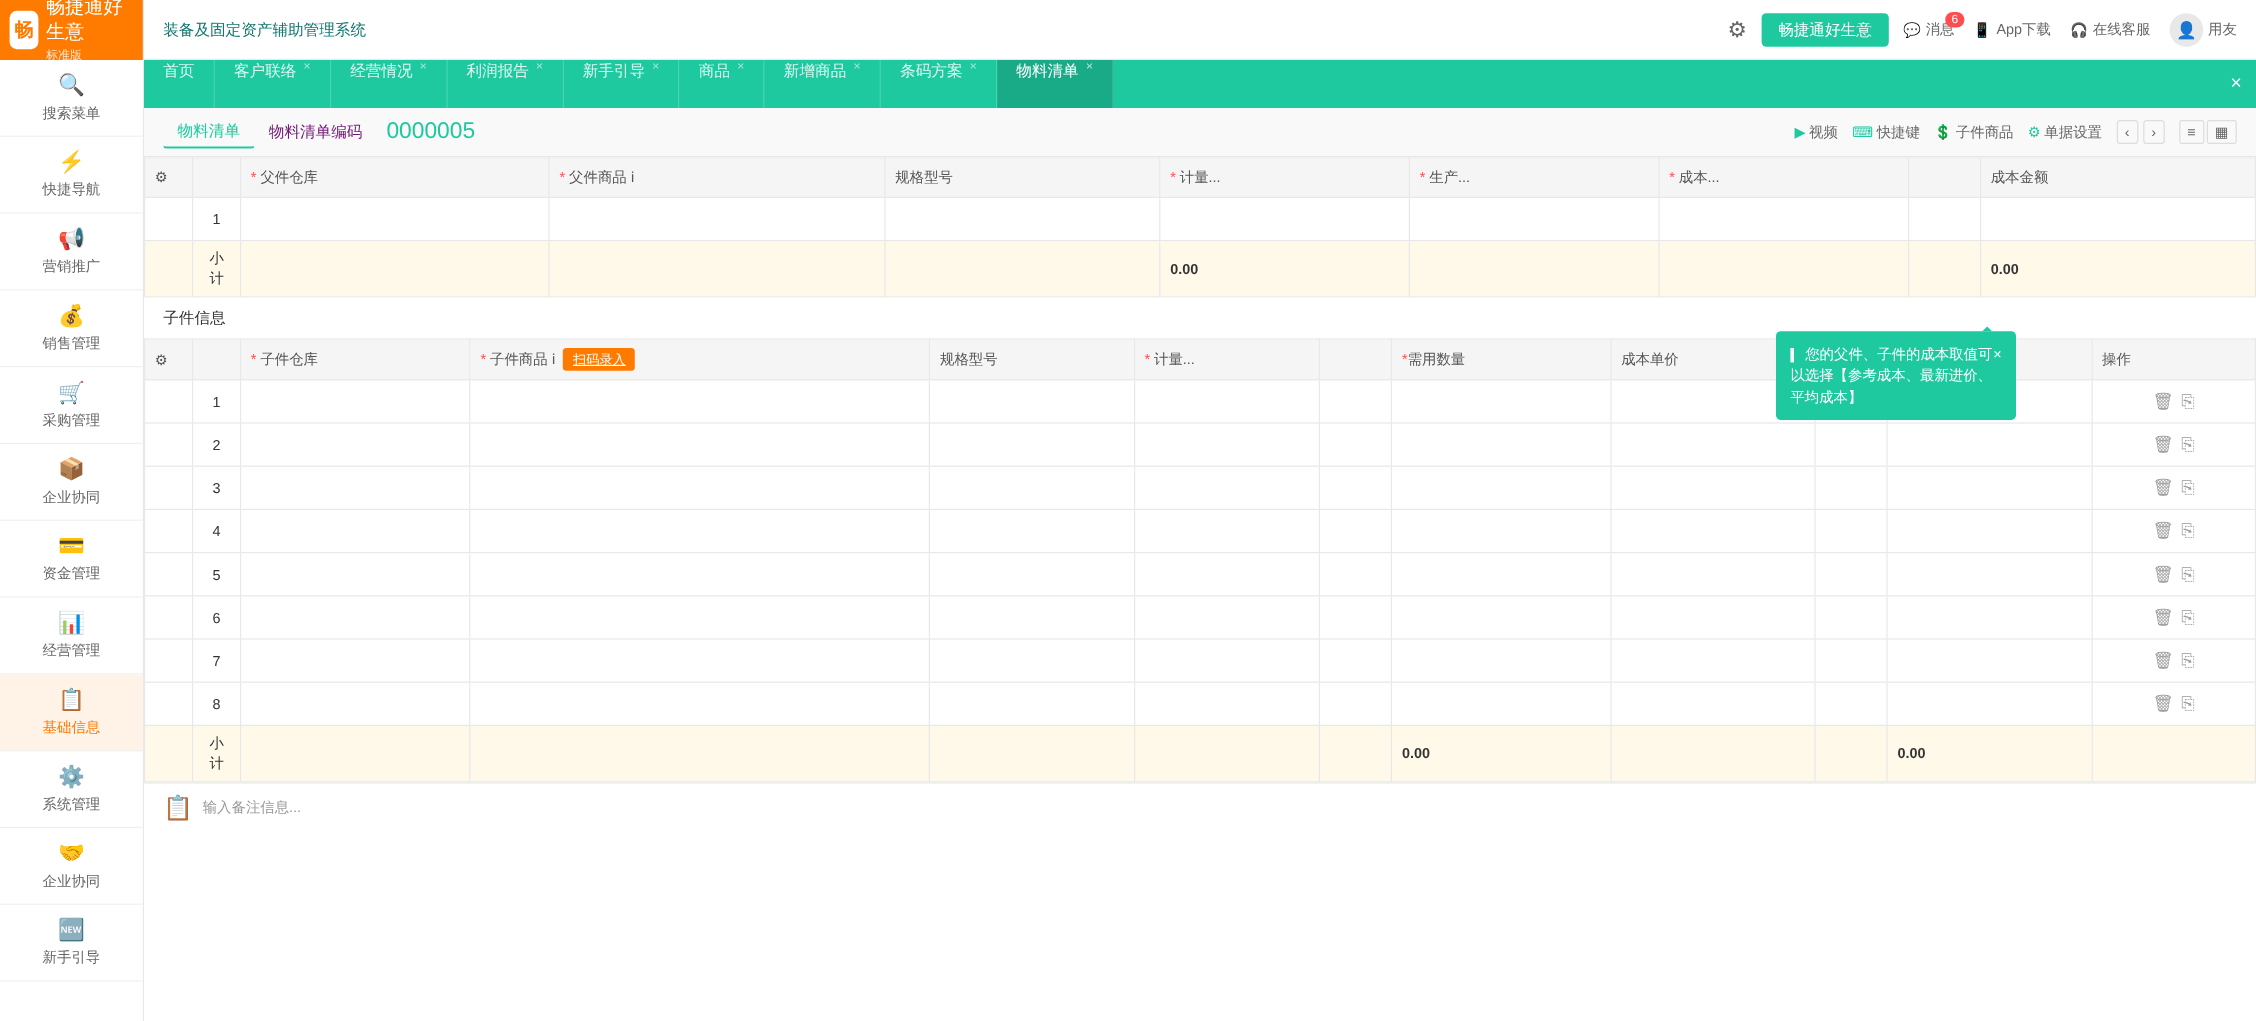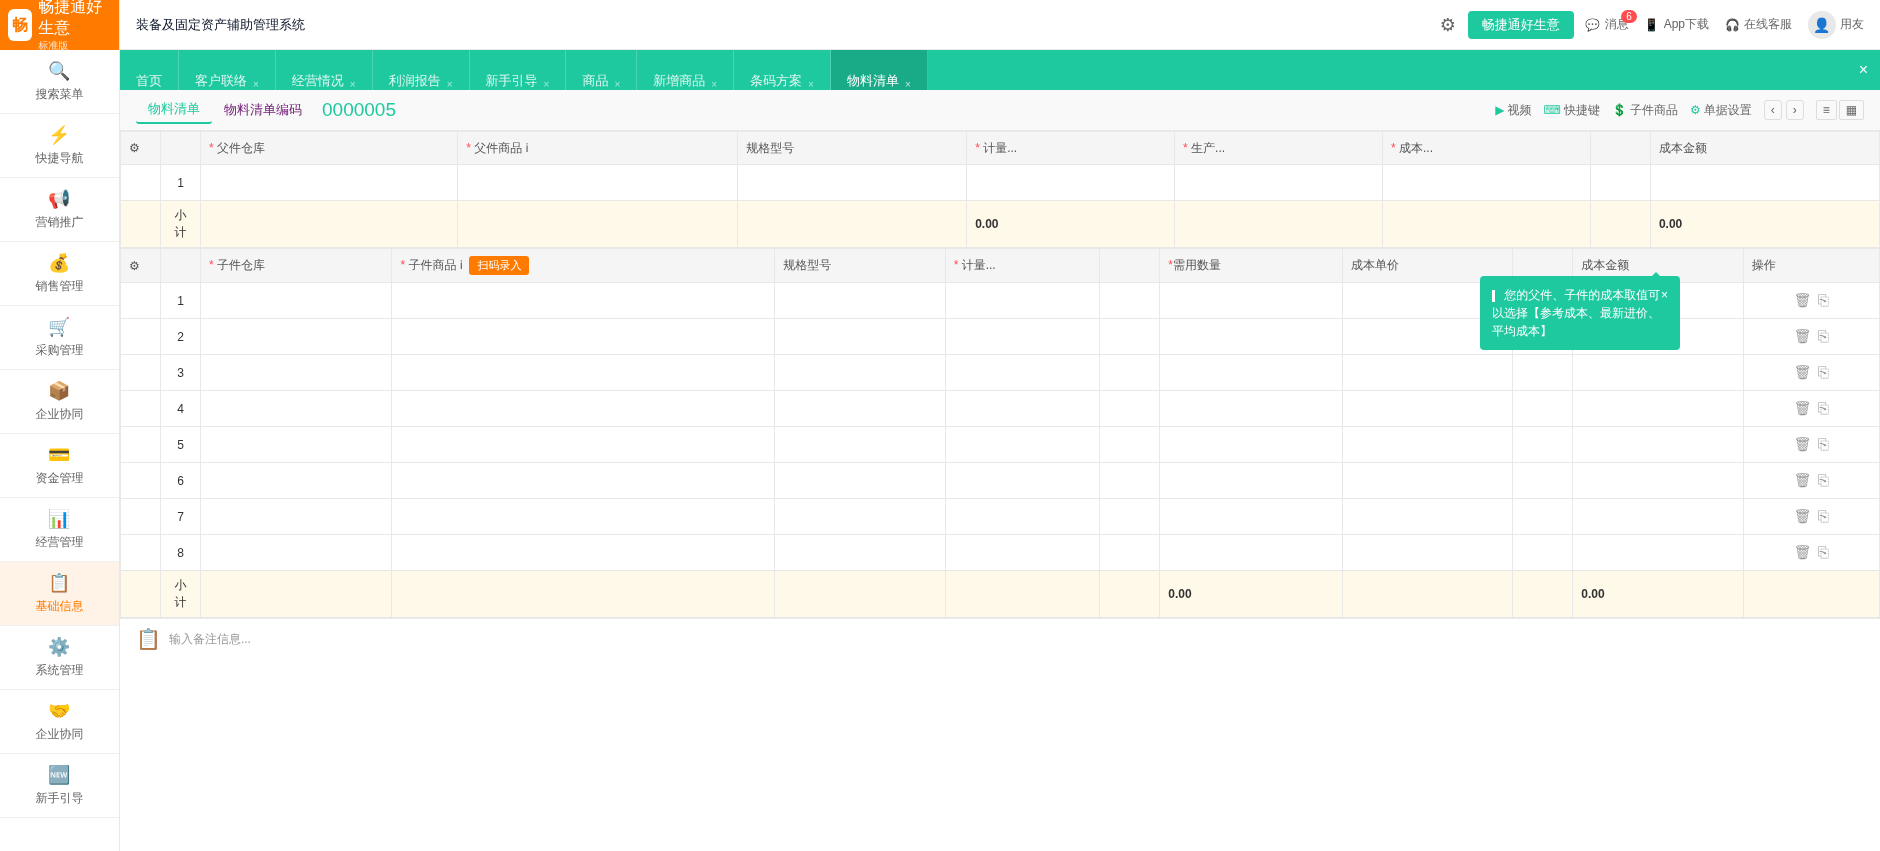--- a/index.html
+++ b/index.html
@@ -61,21 +61,21 @@
     
     .topbar {
       height: 50px;
       background: #fff;
       display: flex;
       align-items: center;
       padding: 0 16px;
       border-bottom: 1px solid #e8e8e8;
       gap: 12px;
     }
-    .topbar-title { color: #0f172a; font-size: 13px; flex: 1; }
+    .topbar-title { color: #0f766e; font-size: 13px; flex: 1; }
     .topbar-settings { color: #666; font-size: 18px; cursor: pointer; }
     .topbar-trial {
       background: #1ec9a0;
       color: #fff;
       padding: 5px 14px;
       border-radius: 4px;
       font-size: 13px;
       cursor: pointer;
     }
     .topbar-right { display: flex; align-items: center; gap: 16px; margin-left: auto; }
@@ -89,21 +89,21 @@
       background: #1ec9a0;
       display: flex;
       align-items: center;
       padding: 0 0;
       overflow: hidden;
     }
     .nav-tab {
       padding: 0 16px;
       height: 40px;
       display: flex;
-      align-items: flex-end;
+      align-items: flex-start;
       color: rgba(255,255,255,0.85);
       font-size: 13px;
       cursor: pointer;
       white-space: nowrap;
       gap: 6px;
       border-right: 1px solid rgba(255,255,255,0.2);
     }
     .nav-tab.active { background: rgba(0,0,0,0.15); color: #fff; }
     .nav-tab .close-x { font-size: 10px; opacity: 0.7; }
     .nav-close-btn { margin-left: auto; padding: 0 12px; color: #fff; cursor: pointer; font-size: 16px; }
@@ -178,20 +178,21 @@
     .col-settings { width: 40px; text-align: center; }
     .th-settings { text-align: center; }
 
     .scan-btn {
       background: #ff7b00;
       color: #fff;
       padding: 2px 8px;
       border-radius: 3px;
       font-size: 11px;
       display: inline-block;
+      text-decoration: underline;
     }
 
     .action-btns { display: flex; gap: 6px; justify-content: center; }
     .action-btn { cursor: pointer; color: #999; font-size: 14px; }
 
     
     .tooltip-box {
       position: absolute;
       background: #1ec9a0;
       color: #fff;
@@ -444,20 +445,21 @@
           <td></td>
           <td style="font-weight:bold;">0.00</td>
           <td></td>
           <td></td>
           <td></td>
           <td style="font-weight:bold;">0.00</td>
         </tr>
       </tbody>
     </table>
 
+    <div class="section-header">子件信息</div>
     <table class="data-table">
       <thead>
         <tr>
           <th class="th-settings">⚙</th>
           <th style="width:40px;"></th>
           <th><span class="required">*</span> 子件仓库</th>
           <th>
             <span class="required">*</span> 子件商品 ℹ
             &nbsp;<span class="scan-btn">扫码录入</span>
           </th>

